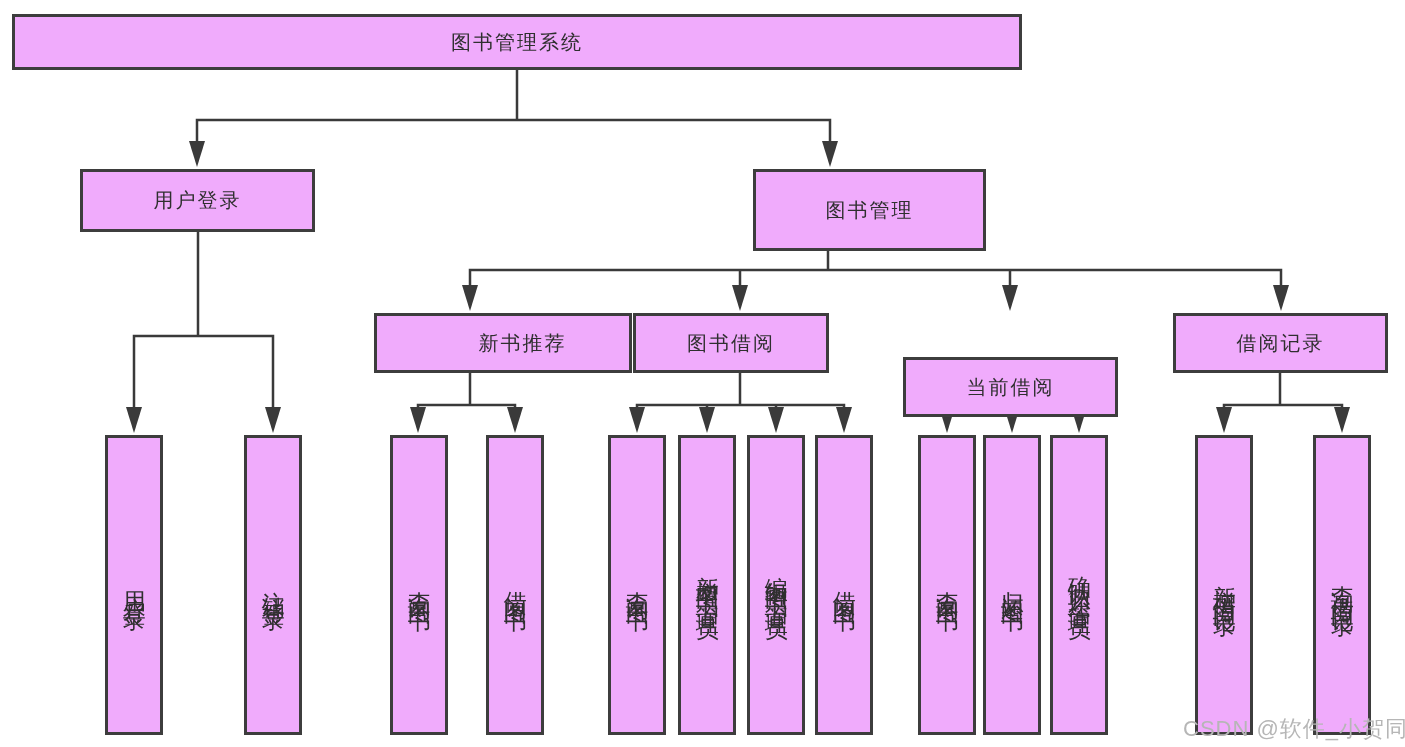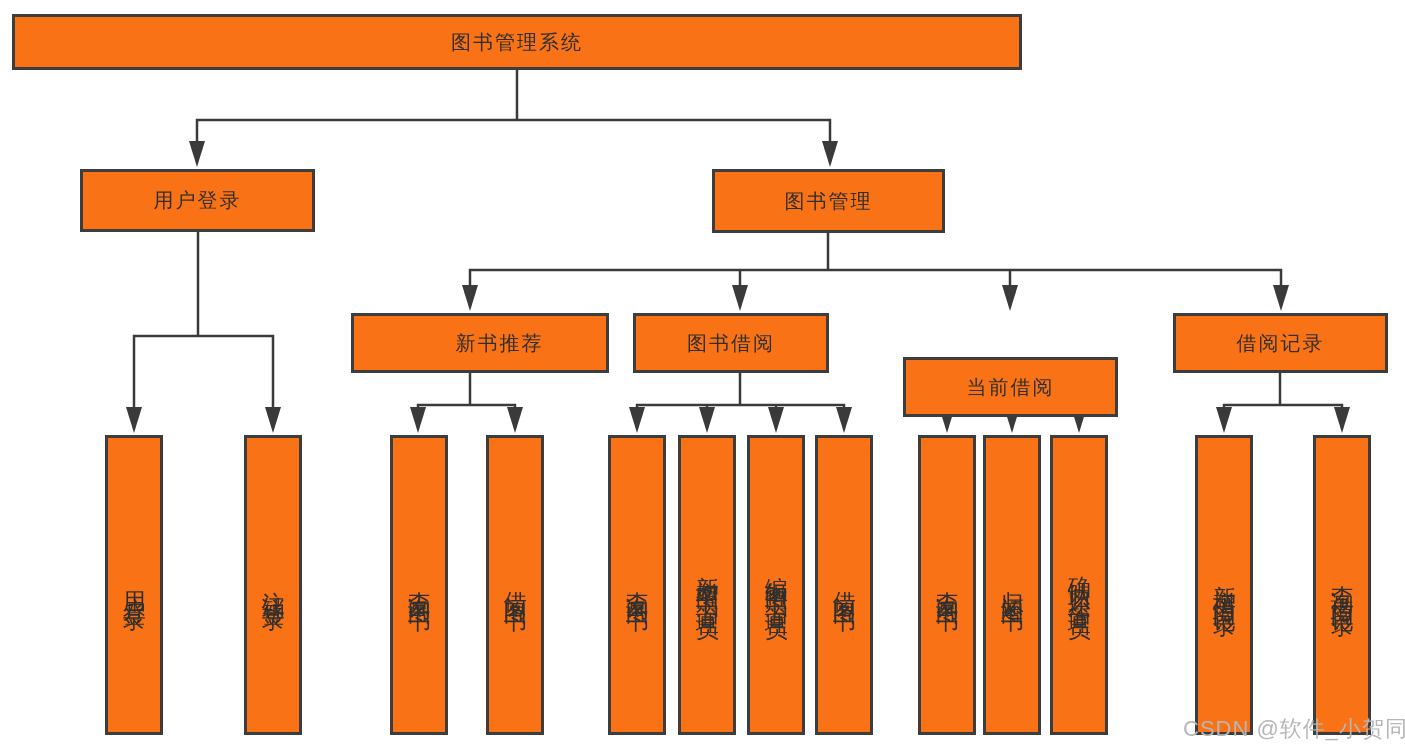--- a/index.html
+++ b/index.html
@@ -17,21 +17,21 @@
   }
   .connectors {
     position: absolute;
     left: 0;
     top: 0;
     z-index: 1;
   }
   .node {
     position: absolute;
     box-sizing: border-box;
-    background: #f97316;
+    background: #f0abfc;
     border: 3px solid #3d3d3d;
     display: flex;
     align-items: center;
     justify-content: center;
     z-index: 2;
     color: #2f2f2f;
   }
   .hbox {
     font-size: 20px;
     letter-spacing: 2px;
@@ -87,25 +87,25 @@
       <polygon points="1334,407 1350,407 1342,433" fill="#3a3a3a"></polygon>
     </svg>
 
   <div class="node hbox" style="left:12px; top:14px; width:1010px; height:56px;">
     <span>图书管理系统</span>
   </div>
 
   <div class="node hbox" style="left:80px; top:169px; width:235px; height:63px;">
     <span>用户登录</span>
   </div>
-  <div class="node hbox" style="left:712px; top:169px; width:233px; height:64px;text-align:right;">
+  <div class="node hbox" style="left:753px; top:169px; width:233px; height:82px;text-align:right;">
     <span>图书管理</span>
   </div>
 
-  <div class="node hbox" style="left:351px; top:313px; width:258px; height:60px;padding-left:39px;">
+  <div class="node hbox" style="left:374px; top:313px; width:258px; height:60px;padding-left:39px;">
     <span>新书推荐</span>
   </div>
   <div class="node hbox" style="left:633px; top:313px; width:196px; height:60px;">
     <span>图书借阅</span>
   </div>
   <div class="node hbox" style="left:903px; top:313px; width:215px; height:60px;margin-top:44px;">
     <span>当前借阅</span>
   </div>
   <div class="node hbox" style="left:1173px; top:313px; width:215px; height:60px;">
     <span>借阅记录</span>

